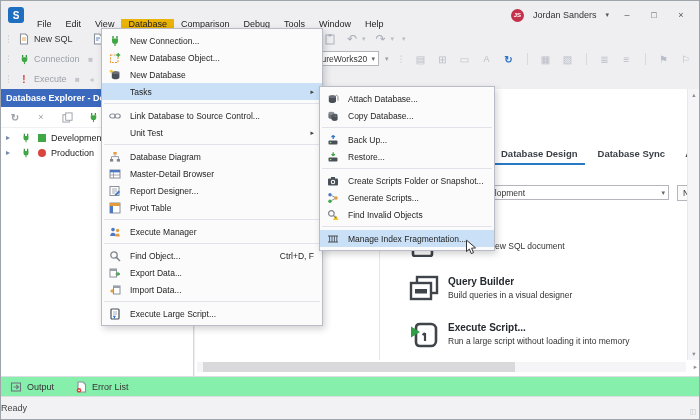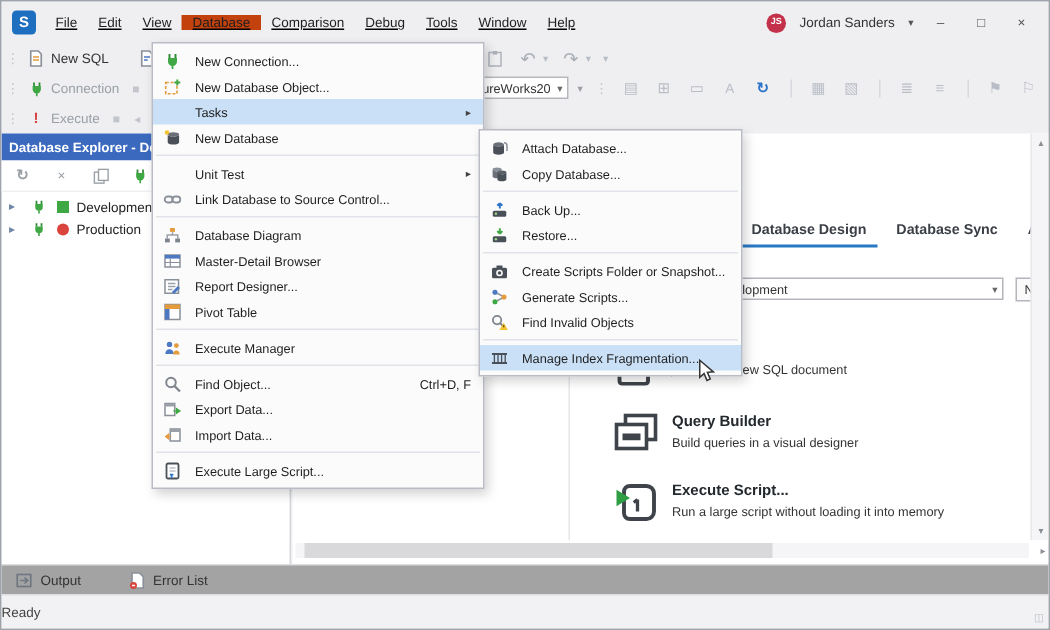--- a/index.html
+++ b/index.html
@@ -2,23 +2,23 @@
 <html><head>
 <meta charset="utf-8">
 <style>
   html,body{margin:0;padding:0;background:#D8D8DC;font-family:"Liberation Sans",sans-serif;}
   *{box-sizing:border-box;}
   .window{position:relative;width:700px;height:420px;background:#EFEFF2;overflow:hidden;border:1px solid #9FA4AA;}
 
   
   .titlebar{position:absolute;left:0;top:0;right:0;height:28px;display:flex;align-items:center;background:#EFEFF2;padding-left:7px;}
   .appicon{width:16px;height:16px;border-radius:3px;background:#1E6FC0;color:#fff;font-size:10px;font-weight:bold;display:flex;align-items:center;justify-content:center;margin-right:6px;}
-  .menubar{display:flex;height:28px;align-items:center;text-decoration:underline;}
+  .menubar{display:flex;height:28px;align-items:flex-end;}
   .menu-item{display:flex;align-items:center;padding:0 7px;font-size:9px;color:#1E1E1E;cursor:default;}
-  .menu-item.active{background:#c2410c;}
+  .menu-item.active{background:#eab308;}
   .tb-right{margin-left:auto;display:flex;align-items:center;gap:9px;padding-right:9px;}
   .avatar{width:13px;height:13px;border-radius:50%;background:#C4314B;color:#fff;font-size:6px;font-weight:bold;display:flex;align-items:center;justify-content:center;}
   .username{font-size:9px;color:#333;}
   .wbtn{font-size:9px;color:#555;width:18px;text-align:center;}
   .caret{font-size:7px;color:#555;}
 
   
   .tb{position:absolute;left:0;right:0;height:20px;display:flex;align-items:center;background:#EFEFF2;font-size:9px;color:#333;}
   #tb1{top:28px}#tb2{top:48px}#tb3{top:68px}
   .grip{color:#C3C6CC;font-size:9px;margin:0 4px 0 3px;}
@@ -52,21 +52,21 @@
   .start-item{position:absolute;left:214px;display:flex;gap:9px;}
   .si-title{font-size:10px;font-weight:bold;color:#24292E;line-height:13px;}
   .si-desc{font-size:8.5px;color:#333;line-height:12px;margin-top:1px;}
   .vscroll{position:absolute;right:0;top:0;width:12px;bottom:16px;background:#F5F5F7;border-left:1px solid #E8E8EB;}
   .vscroll .arr{position:absolute;left:0;width:12px;text-align:center;font-size:6.5px;color:#8A8F96;}
   .hscroll{position:absolute;left:2px;right:13px;bottom:4px;height:10px;background:#F5F5F7;}
   .hthumb{position:absolute;left:6px;top:0;height:10px;width:312px;background:#D9D9DC;}
   .corner-arr{position:absolute;right:2px;bottom:5px;font-size:6.5px;color:#8A8F96;}
 
   
-  .docktabs{position:absolute;left:0;right:0;bottom:23px;height:20px;background:#a3a3a3;border-top:1px solid #DDDEE2;display:flex;align-items:center;padding-left:8px;gap:30px;}
+  .docktabs{position:absolute;left:0;right:0;bottom:23px;height:20px;background:#86efac;border-top:1px solid #DDDEE2;display:flex;align-items:center;padding-left:8px;gap:20px;}
   .dtab{display:flex;align-items:center;gap:4px;font-size:9px;color:#333;}
   .statusbar{position:absolute;left:0;right:0;bottom:0;height:23px;background:#F2F2F4;border-top:1px solid #DDDEE2;display:flex;align-items:center;font-size:9px;color:#444;}
   .statusbar .ready{}
   .sgrip{position:absolute;right:3px;bottom:3px;font-size:7px;color:#B9BDC6;}
 
   
   .popup{position:absolute;background:#FBFBFC;border:1px solid #B9BCC6;box-shadow:2px 3px 7px rgba(0,0,0,0.18);z-index:50;padding:3px 0;}
   #db-menu{left:100px;top:27px;width:222px;}
   #tasks-menu{left:318px;top:85px;width:176px;}
   .m-item{height:17px;display:flex;align-items:center;font-size:8.5px;color:#1E1E1E;padding:0 8px 0 6px;white-space:nowrap;}
@@ -331,49 +331,49 @@
       </div>
       <div class="m-item">
         <span class="mi">
           <svg width="12" height="12" viewBox="0 0 12 12">
             <rect x="1.5" y="3" width="7.5" height="7.5" fill="none" stroke="#E39B3B" stroke-width="1.1" stroke-dasharray="2 1.2"></rect>
             <path d="M9.2 1v4M7.2 3h4" stroke="#3FA743" stroke-width="1.3"></path>
           </svg>
         </span>
         <span class="lbl">New Database Object...</span>
       </div>
+      <div class="m-item">
+        <span class="mi">
+          <svg width="12" height="12" viewBox="0 0 12 12">
+            <ellipse cx="6.6" cy="3.6" rx="3.8" ry="1.5" fill="#6B7078"></ellipse>
+            <path d="M2.8 3.6v5.2c0 .85 1.7 1.55 3.8 1.55s3.8-.7 3.8-1.55V3.6c0 .85-1.7 1.5-3.8 1.5s-3.8-.65-3.8-1.5z" fill="#4A5058"></path>
+            <circle cx="2.3" cy="2.3" r="1.5" fill="#F2C230"></circle>
+          </svg>
+        </span>
+        <span class="lbl">New Database</span>
+      </div>
       <div class="m-item hl">
         <span class="mi"></span>
         <span class="lbl">Tasks</span>
         <span class="subarr">▸</span>
       </div>
-      <div class="m-item">
-        <span class="mi">
-          <svg width="12" height="12" viewBox="0 0 12 12">
-            <ellipse cx="6.6" cy="3.6" rx="3.8" ry="1.5" fill="#6B7078"></ellipse>
-            <path d="M2.8 3.6v5.2c0 .85 1.7 1.55 3.8 1.55s3.8-.7 3.8-1.55V3.6c0 .85-1.7 1.5-3.8 1.5s-3.8-.65-3.8-1.5z" fill="#4A5058"></path>
-            <circle cx="2.3" cy="2.3" r="1.5" fill="#F2C230"></circle>
-          </svg>
-        </span>
-        <span class="lbl">New Database</span>
-      </div>
-      <div class="m-sep"></div>
+      <div class="m-sep"></div>
+      <div class="m-item">
+        <span class="mi">
+          <svg width="12" height="12" viewBox="0 0 12 12">
+            <rect x="0.8" y="4" width="5.4" height="4" rx="2" fill="none" stroke="#8A9099" stroke-width="1.2"></rect>
+            <rect x="5.8" y="4" width="5.4" height="4" rx="2" fill="none" stroke="#8A9099" stroke-width="1.2"></rect>
+          </svg>
+        </span>
+        <span class="lbl">Link Database to Source Control...</span>
+      </div>
       <div class="m-item">
         <span class="mi"></span>
         <span class="lbl">Unit Test</span>
         <span class="subarr">▸</span>
-      </div>
-      <div class="m-item">
-        <span class="mi">
-          <svg width="12" height="12" viewBox="0 0 12 12">
-            <rect x="0.8" y="4" width="5.4" height="4" rx="2" fill="none" stroke="#8A9099" stroke-width="1.2"></rect>
-            <rect x="5.8" y="4" width="5.4" height="4" rx="2" fill="none" stroke="#8A9099" stroke-width="1.2"></rect>
-          </svg>
-        </span>
-        <span class="lbl">Link Database to Source Control...</span>
       </div>
       <div class="m-sep"></div>
       <div class="m-item">
         <span class="mi">
           <svg width="12" height="12" viewBox="0 0 12 12">
             <path d="M6 3.8v1.8M2.5 8V5.6h7V8" stroke="#9AA0A8" fill="none" stroke-width="1"></path>
             <rect x="4.4" y="1" width="3.2" height="2.6" fill="#E39B3B"></rect>
             <rect x="1" y="8" width="3.2" height="2.6" fill="#7F858D"></rect>
             <rect x="7.8" y="8" width="3.2" height="2.6" fill="#7F858D"></rect>
           </svg>

